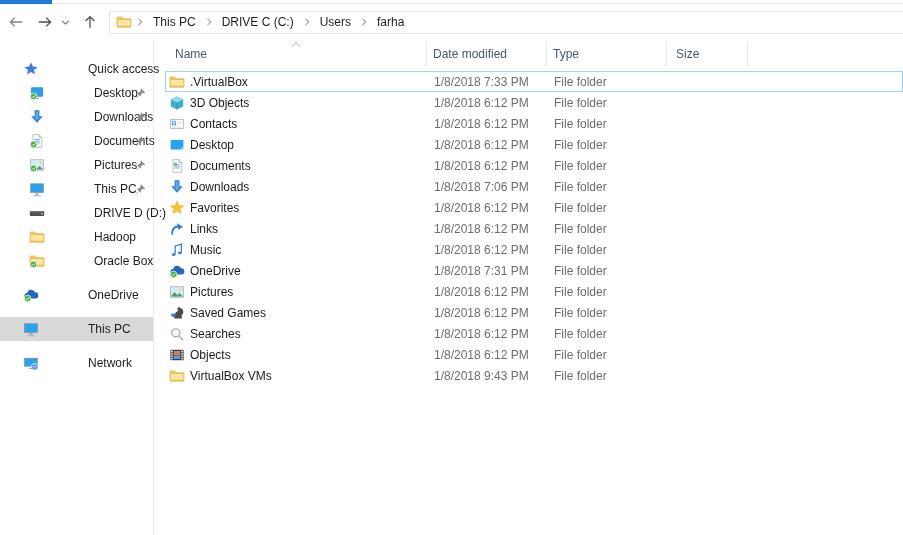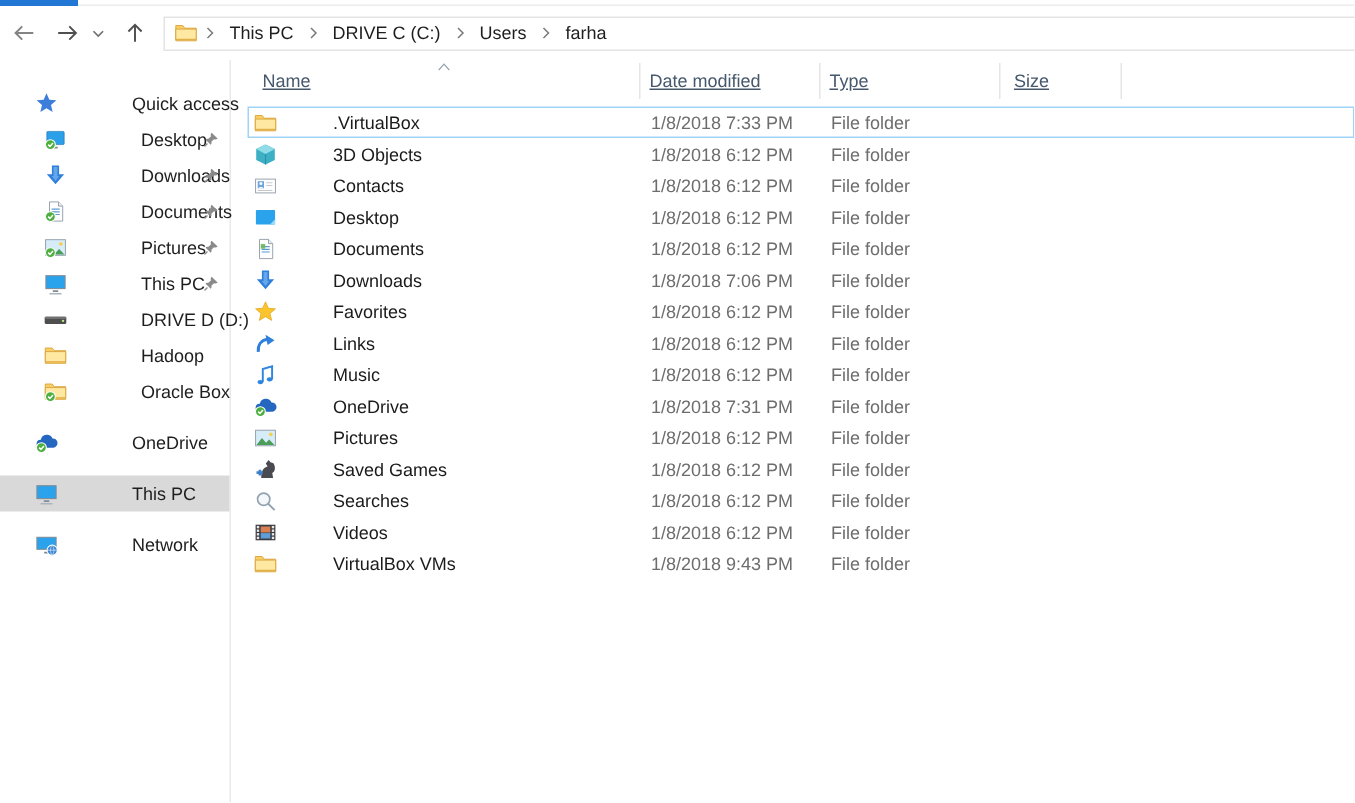--- a/index.html
+++ b/index.html
@@ -39,32 +39,32 @@
   .side-item.lvl1 { padding-left:29px; }
   .side-item.gap { margin-top:10px; }
   .side-item.selected { background:#d9d9d9; }
   .sicon { width:16px; height:16px; flex:0 0 16px; margin-right:7px; }
   .sicon svg { display:block; }
   .slabel { white-space:nowrap; }
   .pin { position:absolute; right:6px; top:6px; width:12px; height:12px; }
   .pin svg { display:block; }
 
   .content { flex:1; padding-top:2px; position:relative; overflow:hidden; }
-  .list-header { display:flex; height:24px; margin-left:11px; color:#46586d;text-decoration:underline; }
+  .list-header { display:flex; height:24px; margin-left:11px; color:#46586d; }
   .col { position:relative; border-right:1px solid #e5e5e5; padding-top:5px; height:24px; cursor:default; }
   .col-0 { width:262px; padding-left:10px; }
   .col-1 { width:120px; padding-left:6px; }
   .col-2 { width:120px; padding-left:6px; }
   .col-3 { width:81px;  padding-left:9px; }
   .sortcaret { position:absolute; top:-1px; left:50%; transform:translateX(-50%); line-height:0; }
 
   .rows { margin-top:5px; margin-left:11px; }
   .frow { display:flex; align-items:center; height:21px; border:1px solid transparent; cursor:default; }
   .frow.selected { border-color:#9fd3f7; }
-  .c-name { width:262px; flex:0 0 262px; display:flex; align-items:center; padding-left:3px; color:#1b1b1b; overflow:hidden;gap:32px; }
+  .c-name { width:262px; flex:0 0 262px; display:flex; align-items:center; padding-left:3px; color:#1b1b1b; overflow:hidden; }
   .ficon { width:16px; height:16px; flex:0 0 16px; margin-right:5px; }
   .ficon svg { display:block; }
   .fname { white-space:nowrap; }
   .c-date { width:120px; flex:0 0 120px; padding-left:6px; color:#6d6d6d; white-space:nowrap; }
   .c-type { width:120px; flex:0 0 120px; padding-left:6px; color:#6d6d6d; white-space:nowrap; }
   .c-size { width:81px;  flex:0 0 81px;  padding-left:9px; color:#6d6d6d; white-space:nowrap; }
 </style>
 </head>
 <body>
 
@@ -495,21 +495,21 @@
                   <rect x="2.2" y="8.4" width="1.6" height="1.6" fill="#e8e8e8"></rect>
                   <rect x="2.2" y="10.8" width="1.6" height="1.6" fill="#e8e8e8"></rect>
                   <rect x="12.2" y="3.6" width="1.6" height="1.6" fill="#e8e8e8"></rect>
                   <rect x="12.2" y="6" width="1.6" height="1.6" fill="#e8e8e8"></rect>
                   <rect x="12.2" y="8.4" width="1.6" height="1.6" fill="#e8e8e8"></rect>
                   <rect x="12.2" y="10.8" width="1.6" height="1.6" fill="#e8e8e8"></rect>
                   <rect x="4.8" y="4" width="6.4" height="4" fill="#d8804f"></rect>
                   <rect x="4.8" y="8.4" width="6.4" height="3.6" fill="#5f9fd8"></rect>
                 </svg>
               </span>
-              <span class="fname">Videos</span>
+              <span class="fname">Objects</span>
             </div>
             <div class="c-date">1/8/2018 6:12 PM</div>
             <div class="c-type">File folder</div>
             <div class="c-size"></div>
           </div>
           <div class="frow">
             <div class="c-name">
               <span class="ficon">
                 <svg viewBox="0 0 16 16" width="16" height="16">
                   <path d="M1.2 3h4.6l1.4 1.8h7.6v8.4H1.2z" fill="#fbce64" stroke="#d8a33a" stroke-width="0.6"></path>

